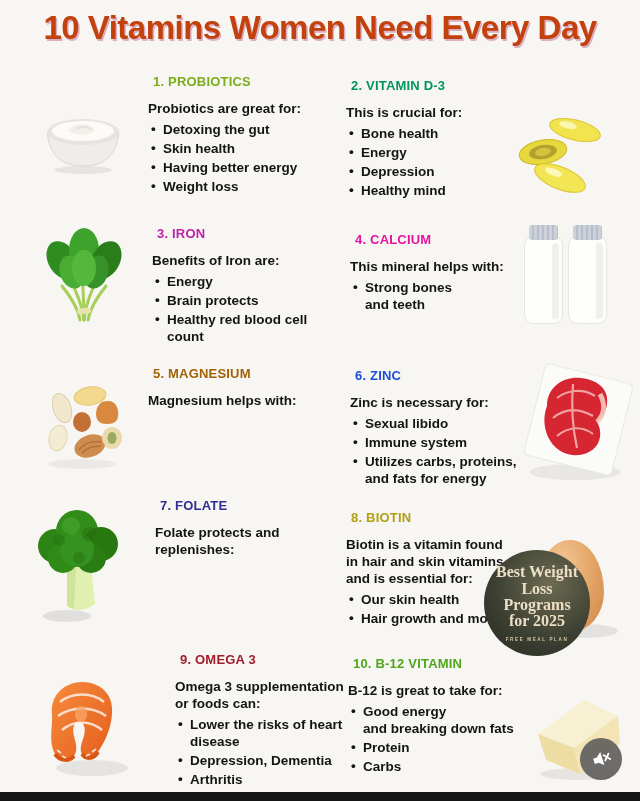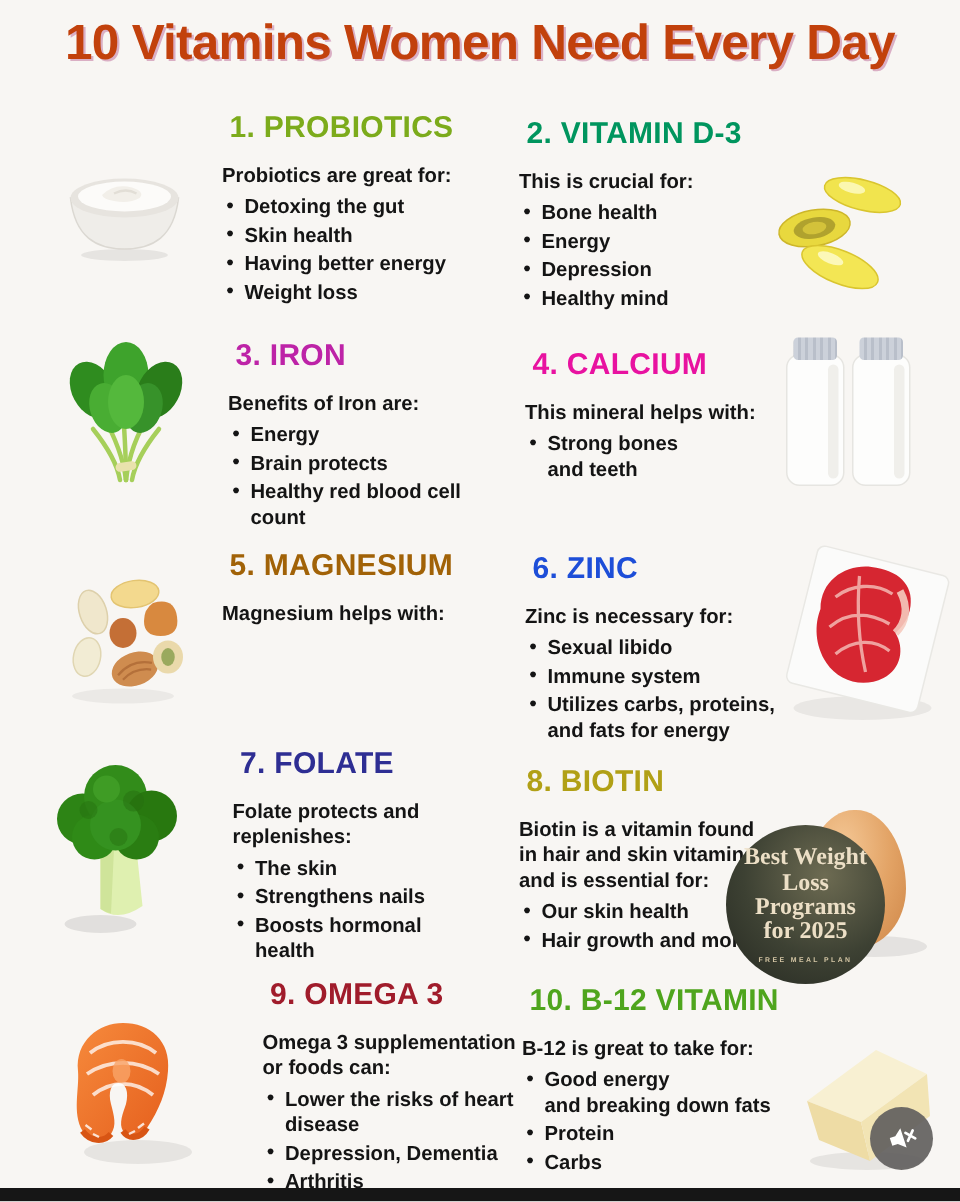--- a/index.html
+++ b/index.html
@@ -9,21 +9,21 @@
     font-family:"Liberation Sans","DejaVu Sans",sans-serif;
     -webkit-font-smoothing:antialiased;
   }
   .page-title{
     position:absolute;left:0;right:0;top:9px;margin:0;
     text-align:center;font-size:33px;font-weight:700;letter-spacing:-0.5px;
     text-shadow:1.5px 1.5px 0 rgba(150,10,90,0.30);
   }
   .item{position:absolute;z-index:2;}
   .item h2{
-    margin:0 0 12px 5px;font-size:20px;font-weight:700;letter-spacing:0.2px;
+    margin:0 0 12px 5px;font-size:13px;font-weight:700;letter-spacing:0.2px;
   }
   .item .intro{
     margin:0 0 3px 0;font-size:13.5px;font-weight:700;color:#141414;
     line-height:1.25;white-space:pre-line;
   }
   .item ul{list-style:none;margin:2px 0 0 0;padding:0;}
   .item li{
     position:relative;padding-left:15px;margin:0 0 2px 0;
     font-size:13.5px;font-weight:700;color:#141414;line-height:1.26;
     white-space:pre-line;
@@ -120,26 +120,20 @@
       <li>Immune system</li>
       <li>Utilizes carbs, proteins,
 and fats for energy</li>
     </ul>
   </section>
 
   <section class="item" style="left:155px;top:498px;width:182px;">
     <h2 style="color: rgb(46, 46, 147);">7. FOLATE</h2>
     <p class="intro">Folate protects and
 replenishes:</p>
-    <ul>
-      <li>The skin</li>
-      <li>Strengthens nails</li>
-      <li>Boosts hormonal
-health</li>
-    </ul>
   </section>
 
   <section class="item" style="left:346px;top:510px;width:184px;">
     <h2 style="color: rgb(177, 160, 22);">8. BIOTIN</h2>
     <p class="intro">Biotin is a vitamin found
 in hair and skin vitamins
 and is essential for:</p>
     <ul>
       <li>Our skin health</li>
       <li>Hair growth and more</li>

